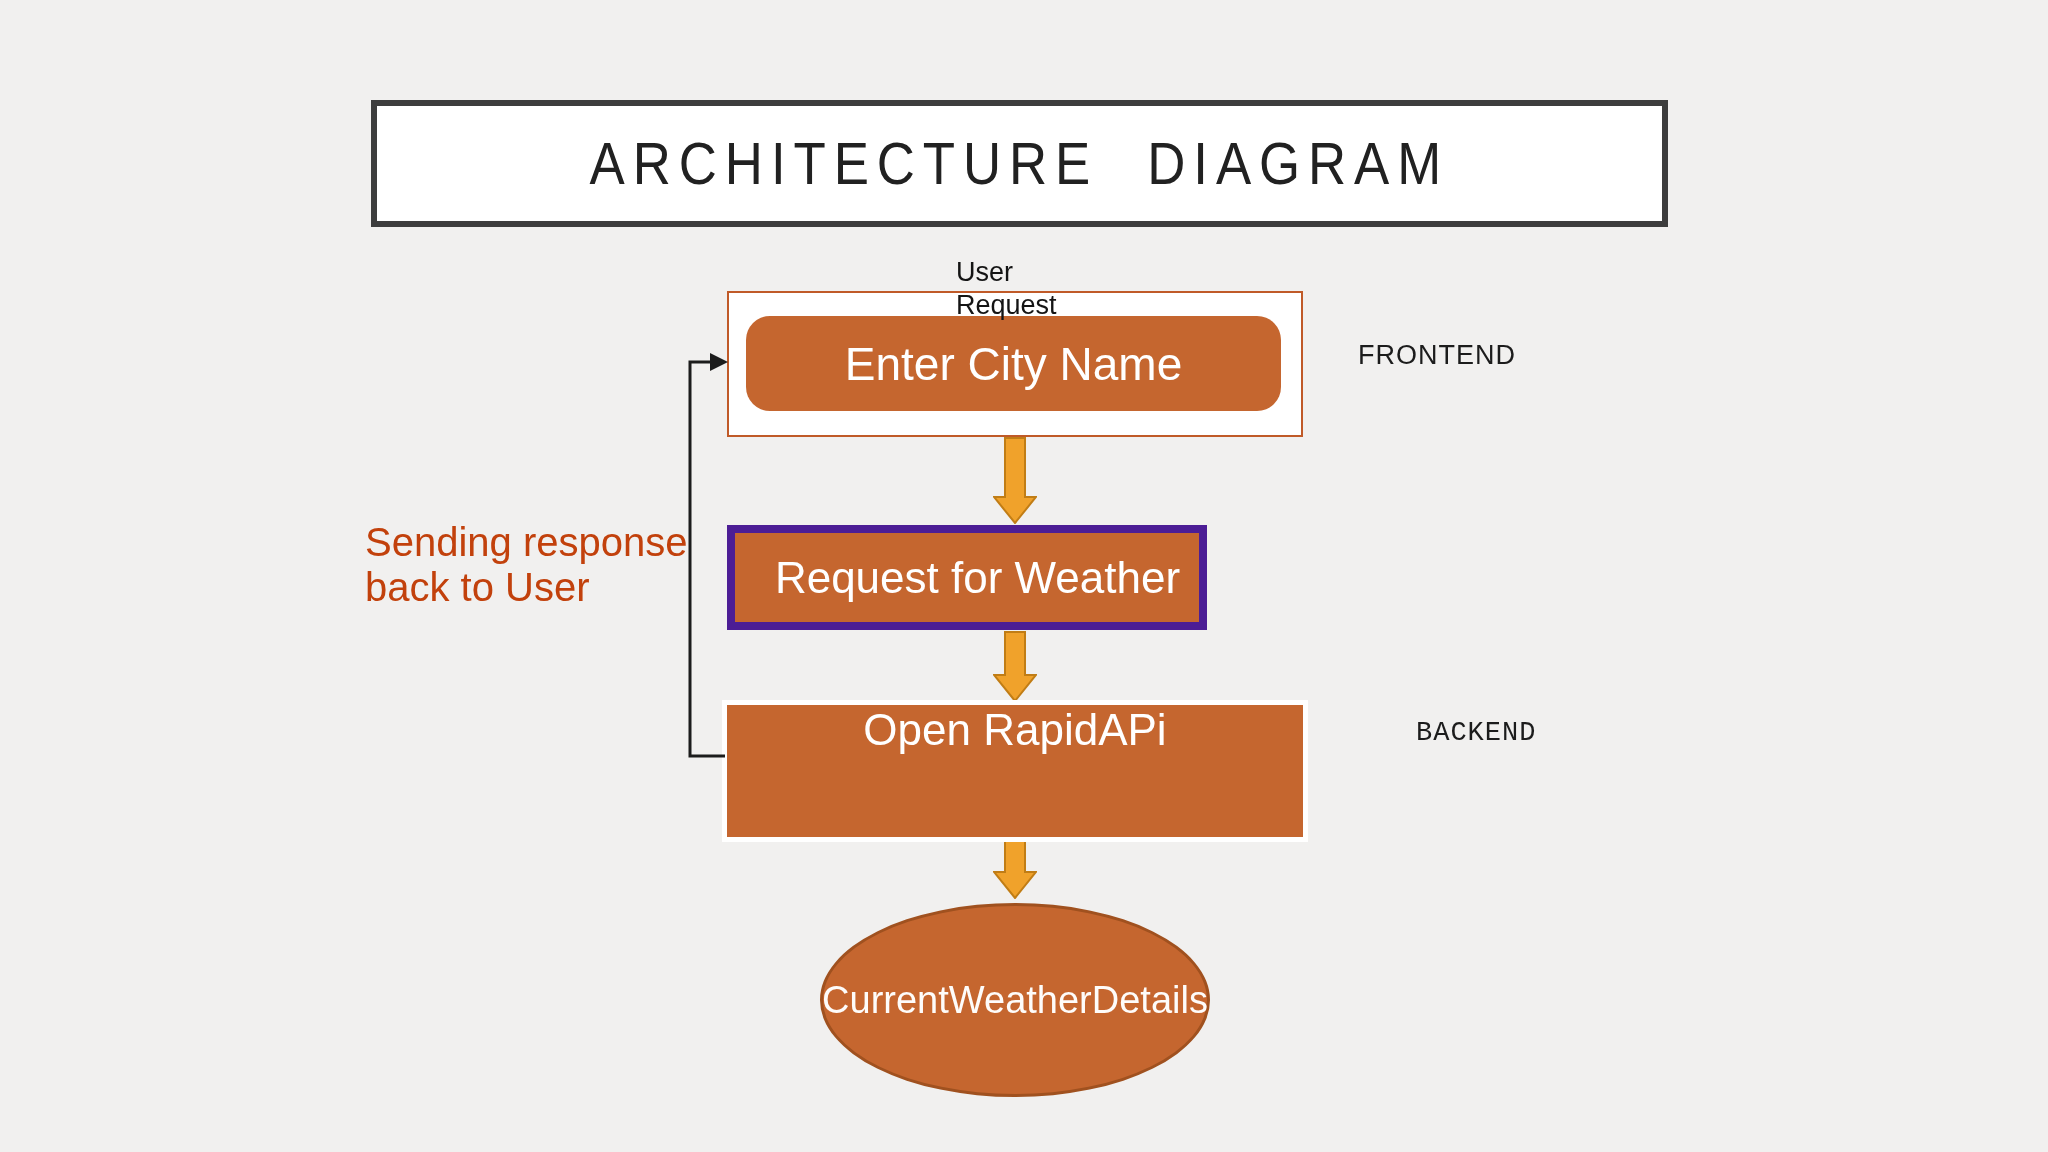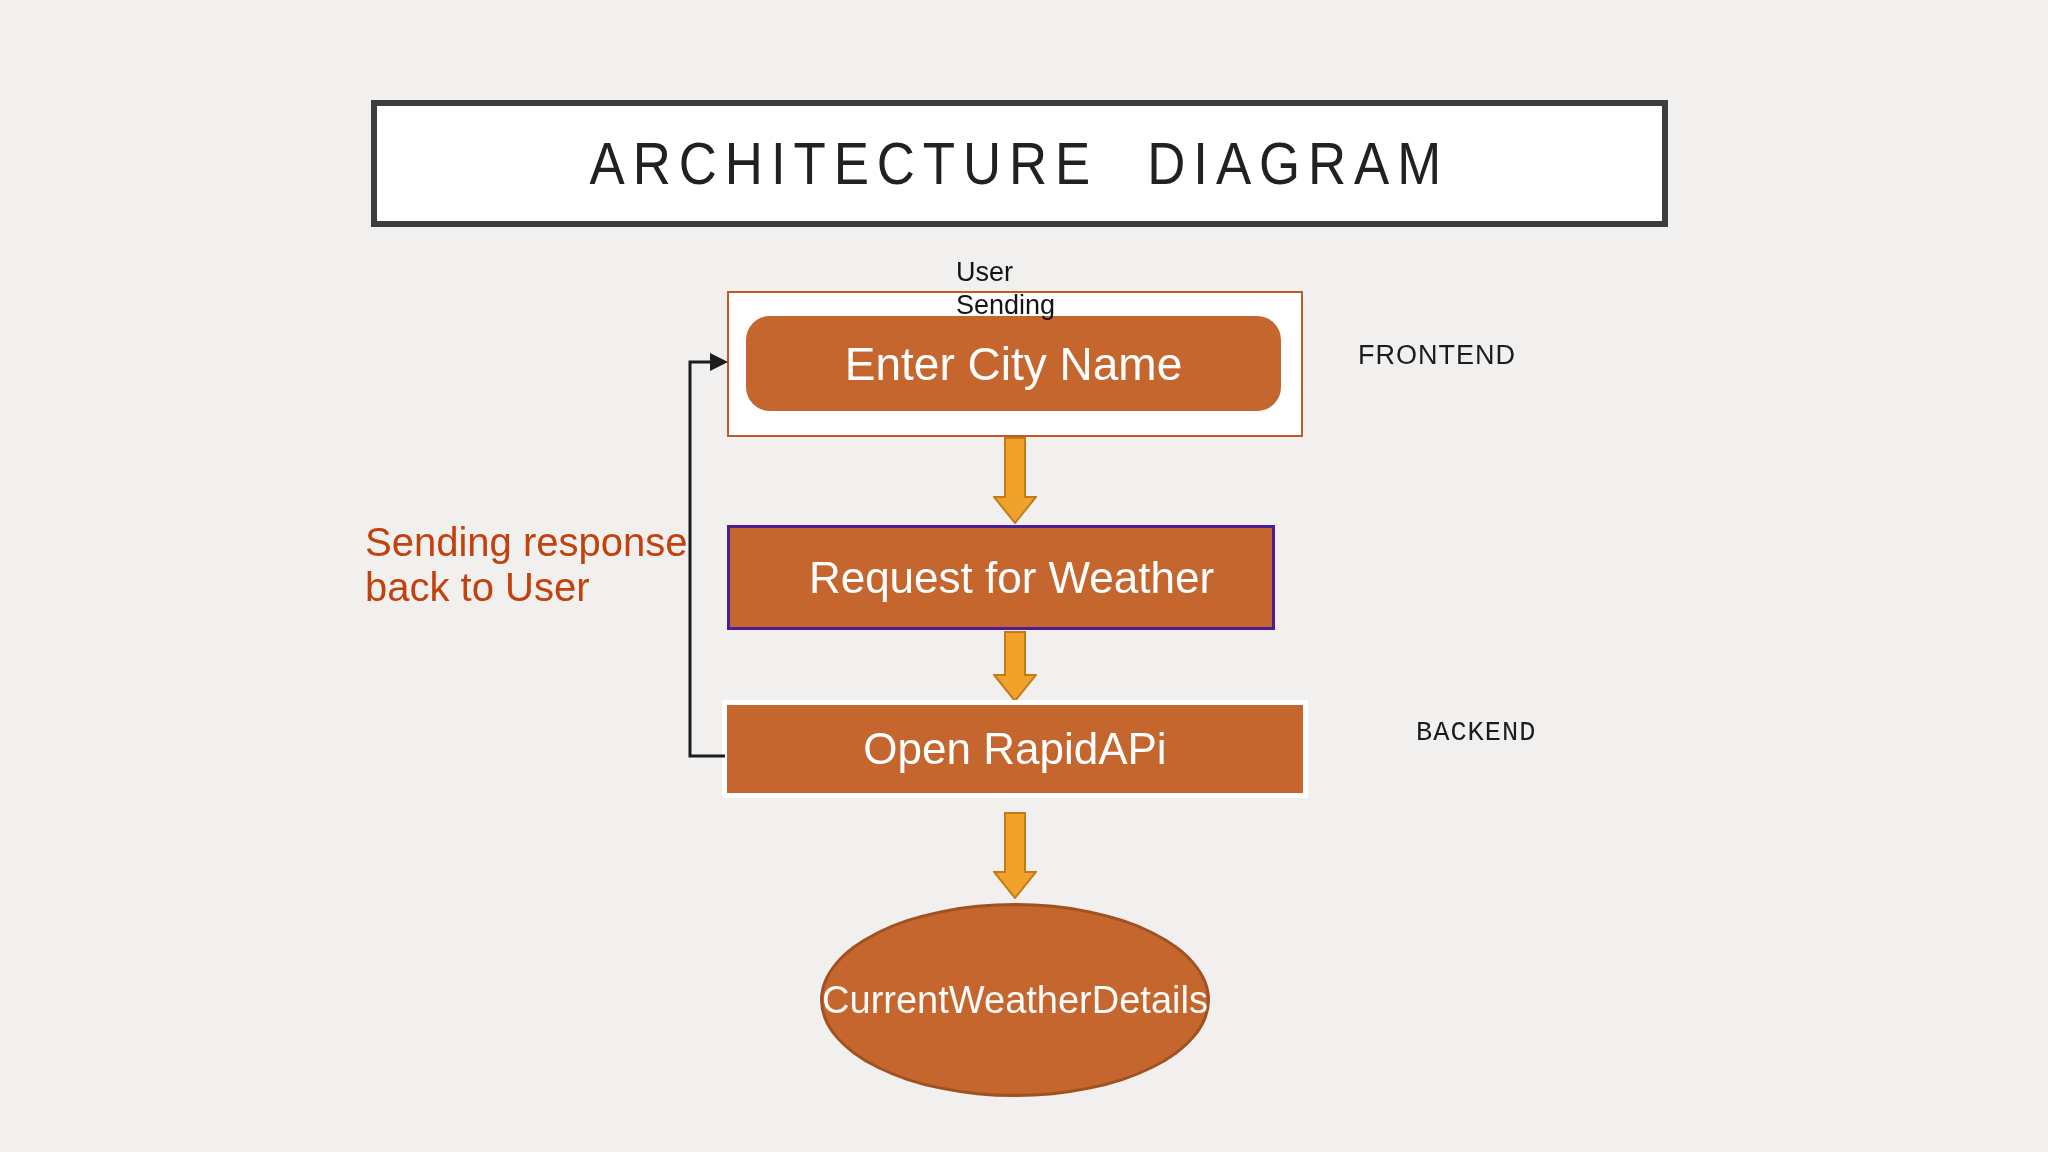--- a/index.html
+++ b/index.html
@@ -85,35 +85,35 @@
   .node-text {
     color: #ffffff;
     font-size: 44px;
     white-space: nowrap;
   }
   .node-enter-city .node-text { font-size: 46px; }
 
   .node-request {
     position: absolute;
     left: 727px; top: 525px;
-    width: 548px; height: 105px;
-    background: #C5662F;
-    border: 3px solid #4c1d95;
+    width: 480px; height: 105px;
+    background: #C5662F;
+    border: 8px solid #4c1d95;
     box-sizing: border-box;
     display: flex; align-items: center; justify-content: center;
     z-index: 2;
     padding-left: 21px;
   }
   .node-rapidapi {
     position: absolute;
     left: 727px; top: 705px;
-    width: 576px; height: 88px;
+    width: 576px; height: 132px;
     background: #C5662F;
     box-shadow: 0 0 0 5px #FFFFFF;
-    display: flex; align-items: center; justify-content: center;
+    display: flex; justify-content: center;
     z-index: 2;
   }
   .node-ellipse {
     position: absolute;
     left: 820px; top: 903px;
     width: 390px; height: 194px;
     background: #C5662F;
     border: 3px solid #A0511F;
     border-radius: 50%;
     box-sizing: border-box;
@@ -156,21 +156,21 @@
     <span class="title-text">ARCHITECTURE DIAGRAM</span>
   </div>
 
   <svg class="feedback-svg" viewBox="0 0 2048 1152" xmlns="http://www.w3.org/2000/svg">
     <path d="M 725 756 L 690 756 L 690 362 L 711 362" fill="none" stroke="#1C1C1C" stroke-width="3"></path>
     <polygon points="710,353 728,362 710,371" fill="#1C1C1C"></polygon>
   </svg>
 
   <div class="user-device-label">
     <div>User</div>
-    <div>Sending</div>
+    <div>Request</div>
   </div>
 
   <div class="sending-label">
     <div>Sending response</div>
     <div>back to User</div>
   </div>
 
   <div class="section-label frontend-label">FRONTEND</div>
   <div class="section-label backend-label">BACKEND</div>
 

